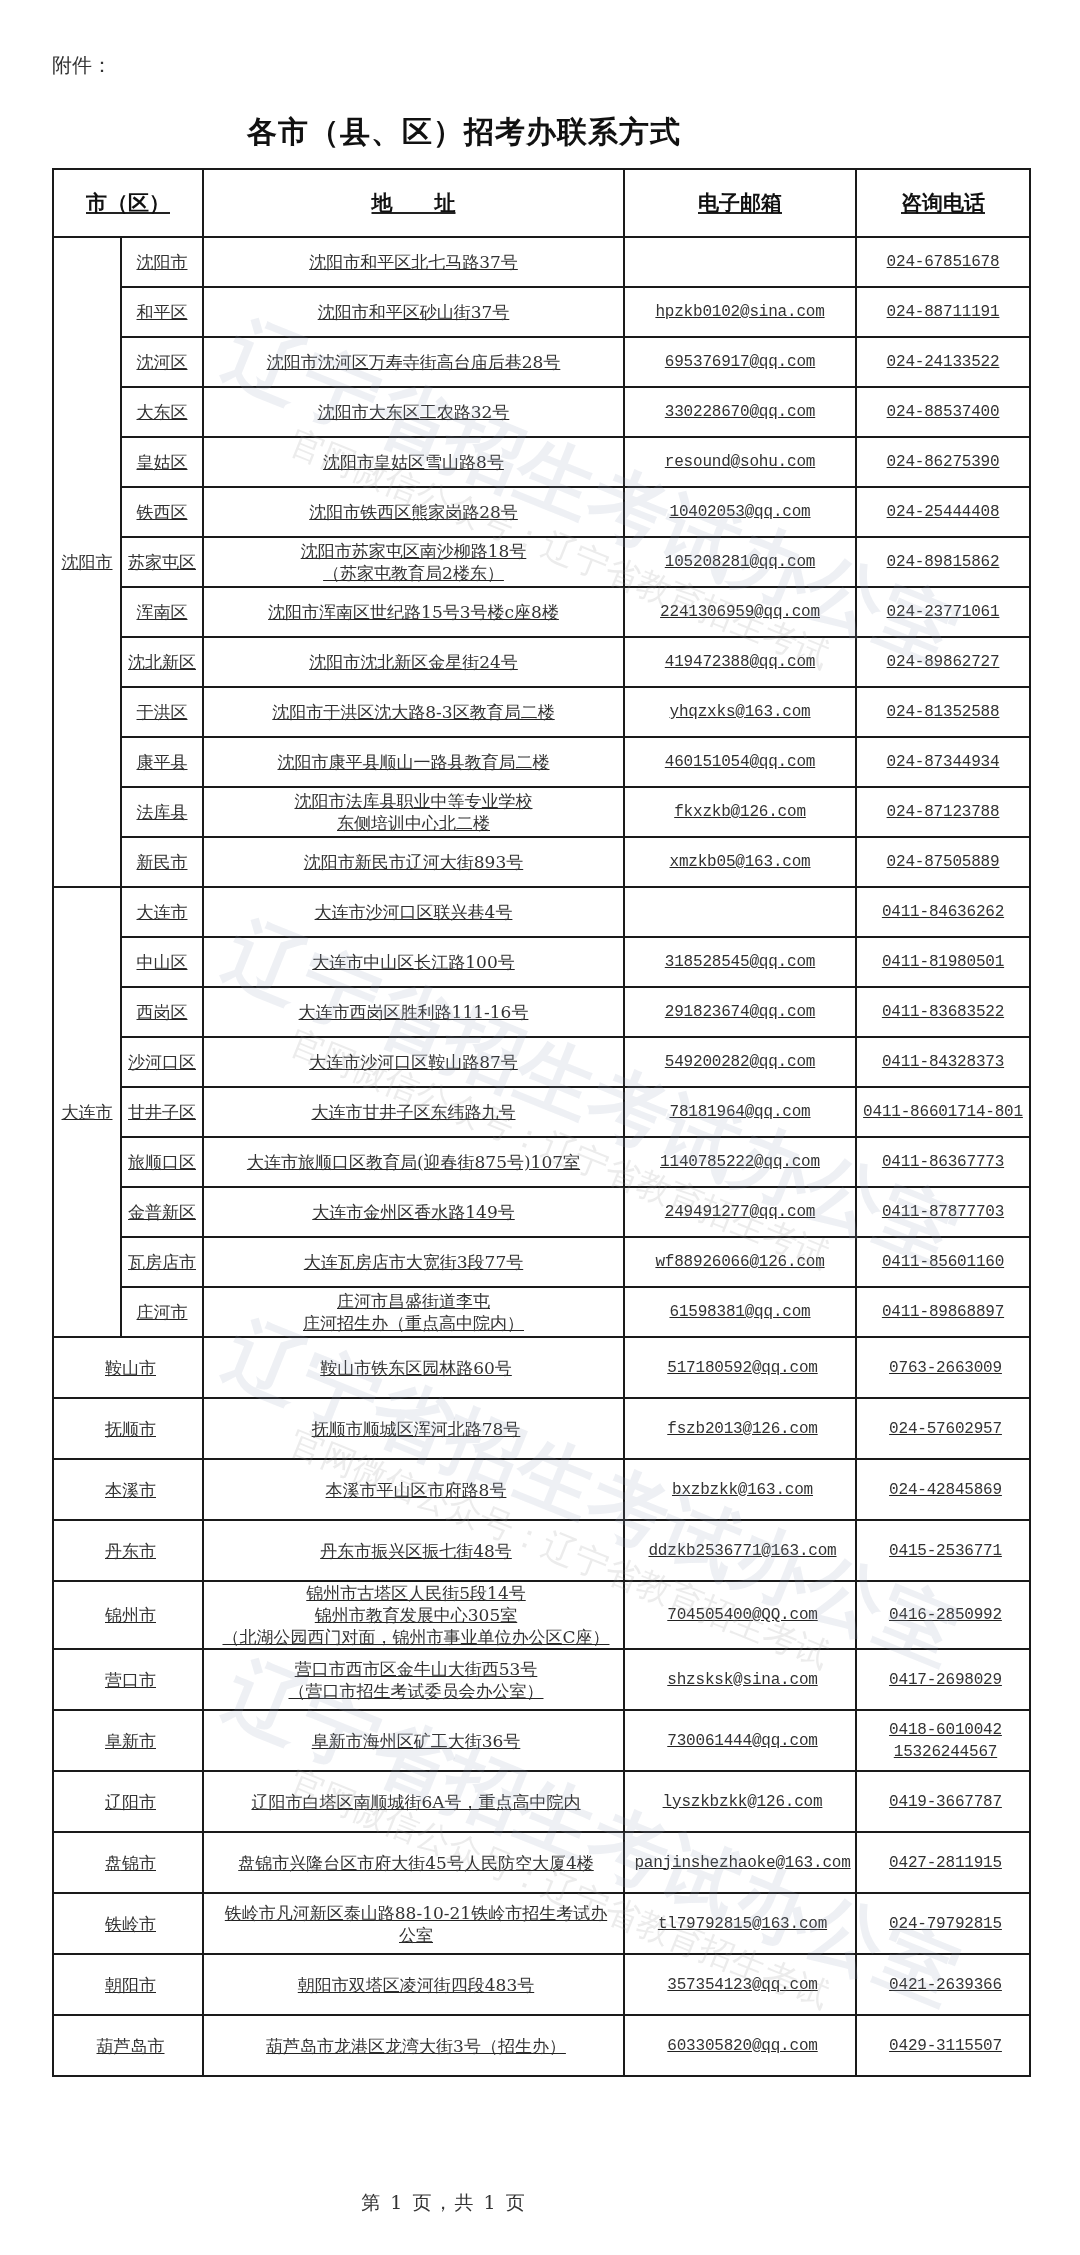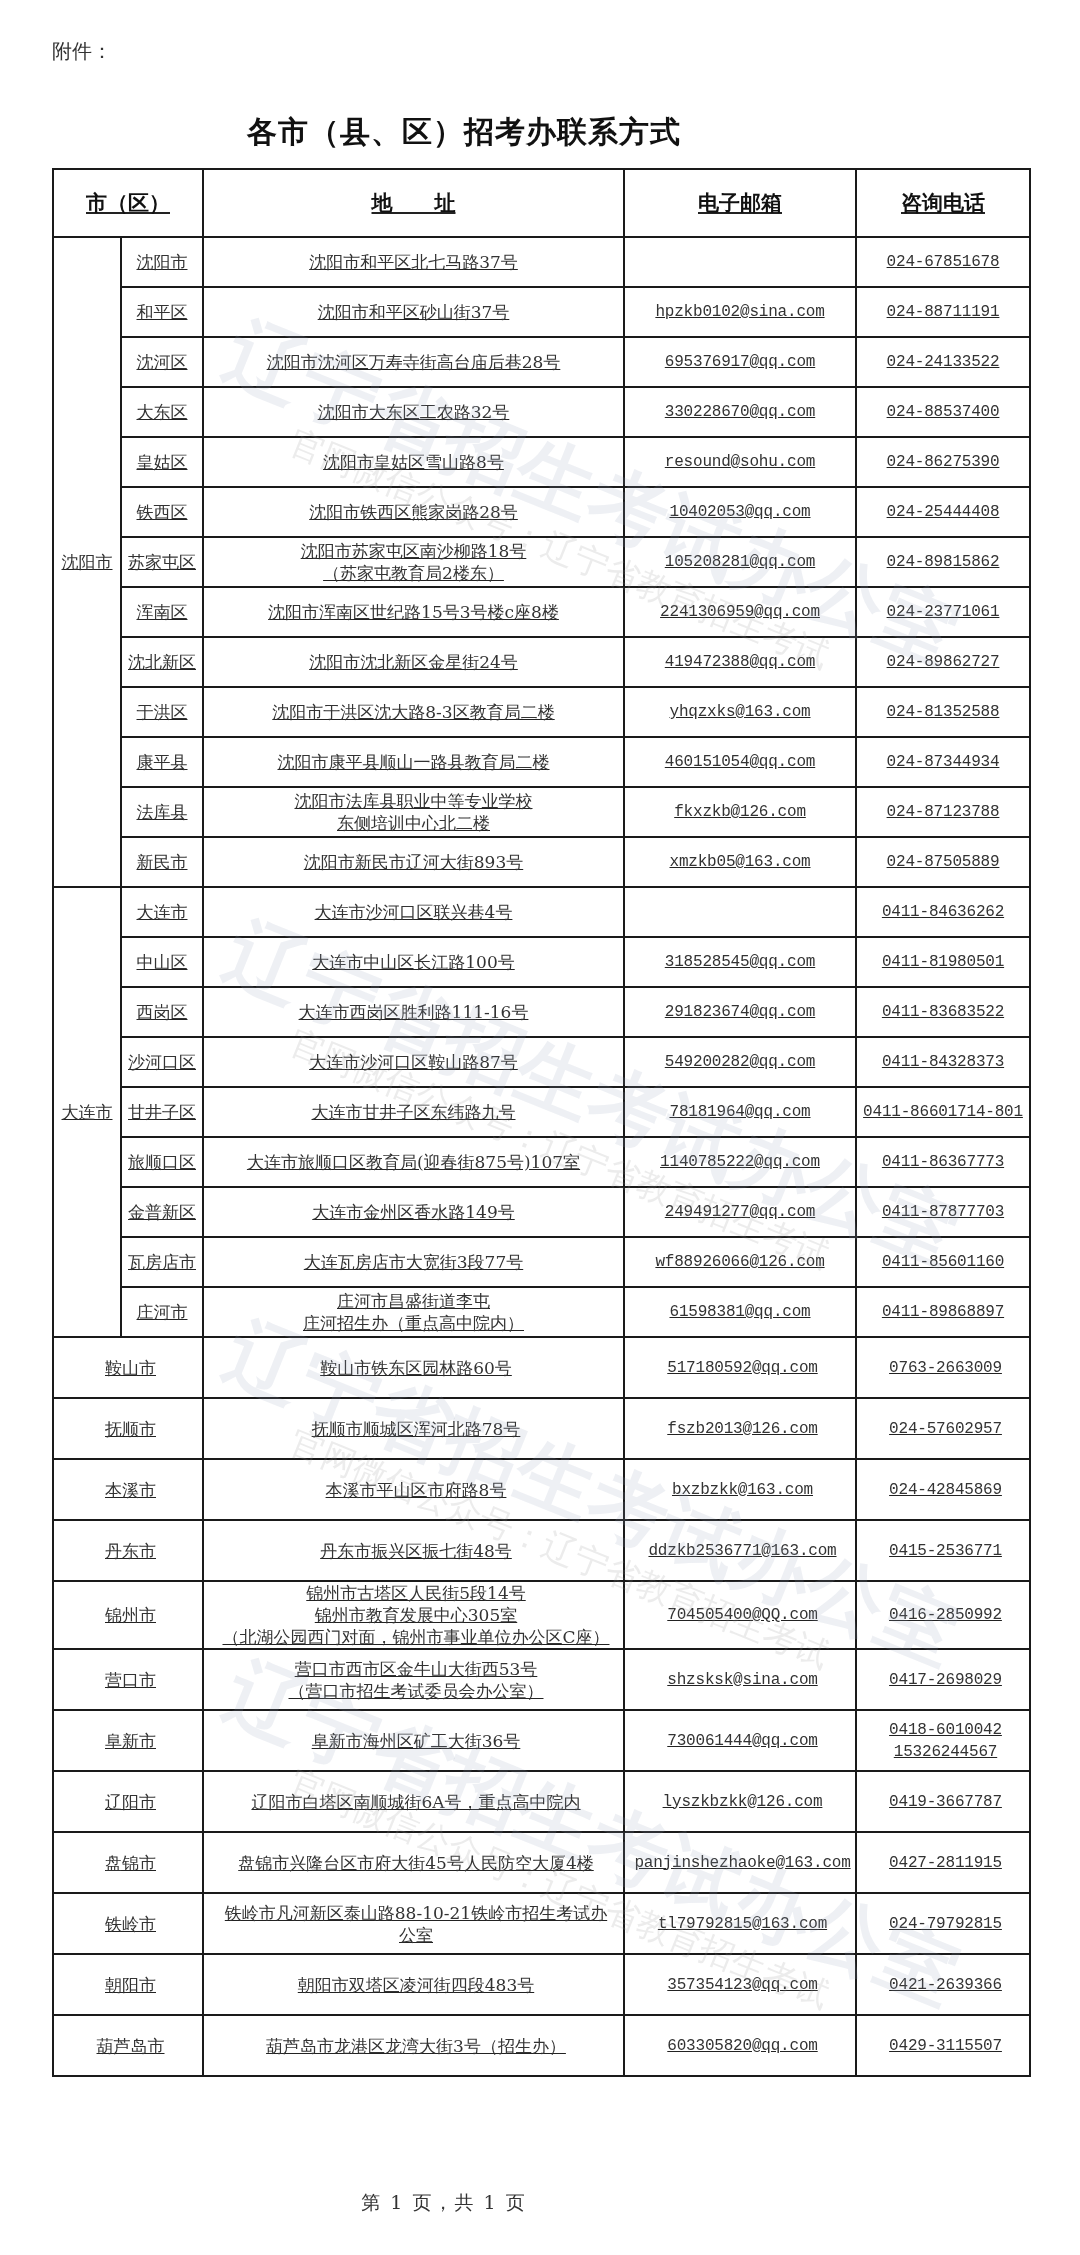--- a/index.html
+++ b/index.html
@@ -1,18 +1,18 @@
 <!DOCTYPE html>
 <html><head>
 <meta charset="utf-8">
 <style>
   html, body { margin:0; padding:0; background:#ffffff; }
   body { width:1080px; height:2255px; position:relative; overflow:hidden;
          font-family:"DejaVu Serif","Liberation Serif",serif; color:#222; }
-  .attach { position:absolute; left:52px; top:38px; font-size:20px; color:#333; }
+  .attach { position:absolute; left:52px; top:52px; font-size:20px; color:#333; }
   .title { position:absolute; left:12px; width:904px; top:112px; text-align:center;
            font-family:"DejaVu Sans","Liberation Sans",sans-serif; font-weight:bold;
            font-size:30px; color:#111; letter-spacing:1px; }
   table { position:absolute; left:52px; top:168px; width:977px; border-collapse:collapse;
           table-layout:fixed;text-decoration:underline; }
   td, th { border:2.5px solid #1a1a1a; text-align:center; vertical-align:middle;
            padding:0 4px; font-size:17px; line-height:22px; font-weight:normal; color:#333; }
   th { font-family:"DejaVu Sans","Liberation Sans",sans-serif; font-weight:bold; font-size:21px;
        height:66px; color:#111; }
   td.email, td.phone { font-family:"Liberation Mono","DejaVu Sans Mono",monospace; font-size:16px; letter-spacing:-0.2px; }

